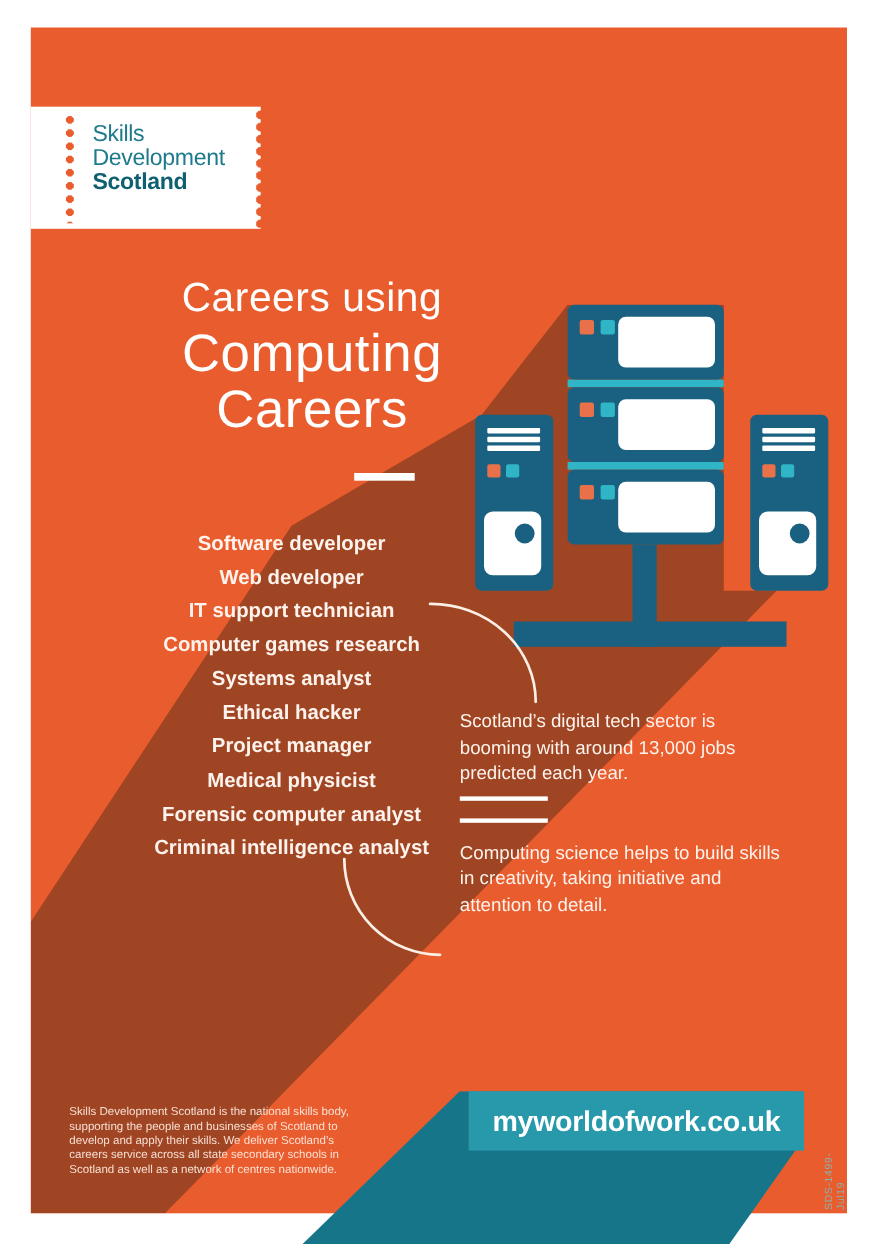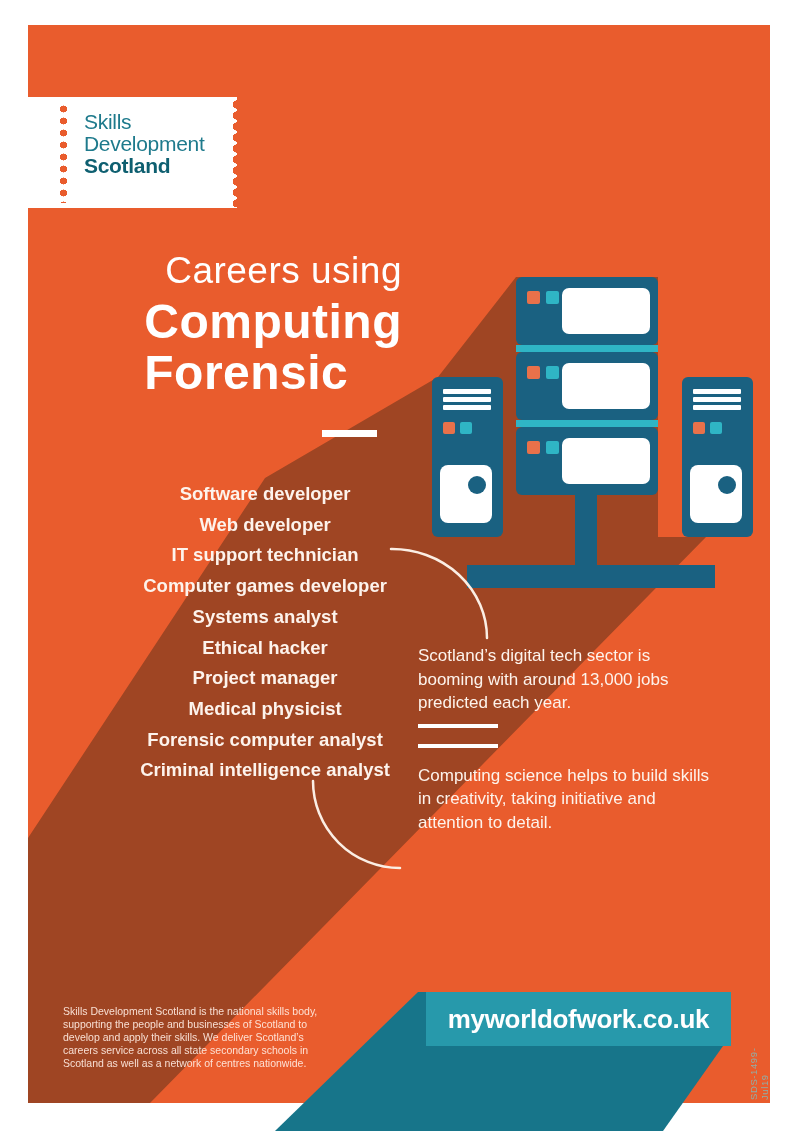--- a/index.html
+++ b/index.html
@@ -15,22 +15,22 @@
     background-size:9px 12px;background-repeat:repeat-y;}
   .logo-scallops{position:absolute;left:204px;top:2px;width:10px;height:108px;
     background:radial-gradient(circle 4.2px at 5px 5.5px,var(--orange) 4.1px,rgba(0,0,0,0) 4.3px);
     background-size:10px 11px;background-repeat:repeat-y;}
   .logo-text{position:absolute;left:56px;top:14px;line-height:22px;font-size:21px;letter-spacing:-0.3px;}
   .logo-line{color:var(--logo-teal);font-weight:400;}
   .logo-line.bold{color:var(--logo-teal-dark);font-weight:700;}
   
   .eyebrow{position:absolute;right:417px;top:250px;font-size:37px;font-weight:400;color:#fff;
     white-space:nowrap;letter-spacing:0.5px;}
-  .title{position:absolute;right:417px;top:296px;font-size:48px;line-height:51px;font-weight:700;
-    color:#fff;text-align:left;letter-spacing:0.5px;}
+  .title{position:absolute;right:417px;top:296px;font-size:48px;line-height:51px;font-weight:400;
+    color:#fff;text-align:center;letter-spacing:0.5px;}
   .title-dash{position:absolute;left:322px;top:430px;width:55px;height:7px;background:#fff;}
   
   .careers{position:absolute;right:420px;top:470px;margin:9px;padding:0;list-style:none;
     text-align:center;font-size:18.5px;font-weight:700;color:#FDF3EC;line-height:30.7px;white-space:nowrap;}
   
   .servers{position:absolute;left:432px;top:277px;width:321px;height:260px;}
   .tower{position:absolute;top:100px;width:71px;height:160px;background:var(--server-blue);border-radius:6px;}
   .tower-left{left:0;}
   .tower-right{left:250px;}
   .t-stripe{position:absolute;left:11px;width:48px;height:5px;background:#fff;border-radius:1px;}
@@ -82,29 +82,29 @@
       <div class="logo-line">Skills</div>
       <div class="logo-line">Development</div>
       <div class="logo-line bold">Scotland</div>
     </div>
     <div class="logo-scallops"></div>
   </div>
 
   <div class="eyebrow">Careers using</div>
   <div class="title">
     <div>Computing</div>
-    <div>Forensic</div>
+    <div>Careers</div>
   </div>
   <div class="title-dash"></div>
 
   <ul class="careers" id="careers-list">
       <li>Software developer</li>
       <li>Web developer</li>
       <li>IT support technician</li>
-      <li>Computer games developer</li>
+      <li>Computer games research</li>
       <li>Systems analyst</li>
       <li>Ethical hacker</li>
       <li>Project manager</li>
       <li>Medical physicist</li>
       <li>Forensic computer analyst</li>
       <li>Criminal intelligence analyst</li>
     </ul>
 
   <div class="servers">
     <div class="tower tower-left">

